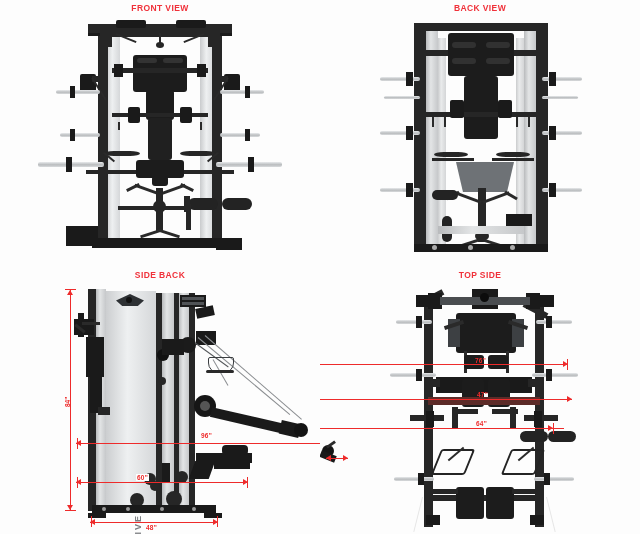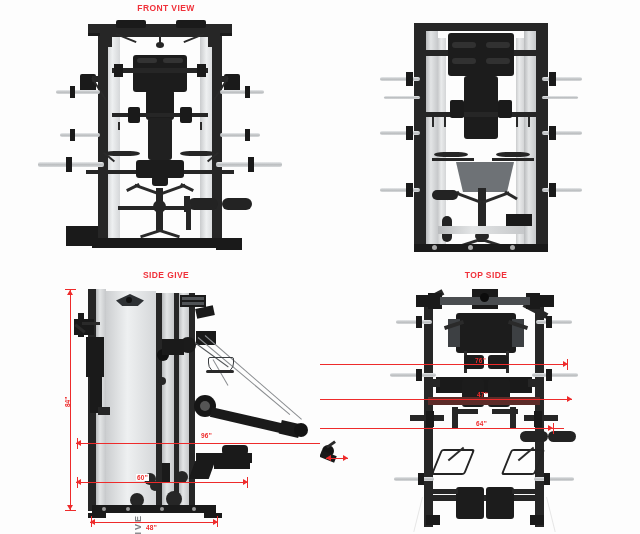--- a/index.html
+++ b/index.html
@@ -4,21 +4,21 @@
 <style>
   html,body{margin:0;padding:0;}
   body{
     width:640px;height:534px;
     background:#ffffff;
     font-family:"Liberation Sans", sans-serif;
     overflow:hidden;
     position:relative;
   }
   .sheet{position:relative;width:640px;height:534px;background:#fdfdfd;}
-  .quad{position:absolute;width:320px;height:267px;overflow:hidden;padding-left:12px;}
+  .quad{position:absolute;width:320px;height:267px;overflow:hidden;}
   .q-fv{left:0;top:0;}
   .q-bv{left:320px;top:0;}
   .q-sv{left:0;top:267px;}
   .q-tv{left:320px;top:267px;}
 
   .view-title{
     position:absolute;top:3px;left:0;width:100%;
     text-align:center;
     font-size:8.5px;font-weight:bold;letter-spacing:.4px;
     color:#f0313a;
@@ -157,20 +157,21 @@
       <div class="p" style="left:118px;top:206px;width:72px;height:4px;"></div>
       <div class="p" style="left:186px;top:204px;width:5px;height:26px;"></div>
 
       <div class="pk" style="left:66px;top:226px;width:32px;height:20px;"></div>
       <div class="pk" style="left:92px;top:238px;width:140px;height:10px;"></div>
       <div class="pk" style="left:216px;top:238px;width:26px;height:12px;"></div>
     </div>
   </div>
 
   <div class="quad q-bv">
+    <div class="view-title">BACK VIEW</div>
     <div class="stage">
 
       <div class="p" style="left:94px;top:23px;width:12px;height:228px;"></div>
       <div class="p" style="left:216px;top:23px;width:12px;height:228px;"></div>
       <div class="sil2" style="left:106px;top:30px;width:12px;height:218px;"></div>
       <div class="sil2" style="left:204px;top:30px;width:12px;height:218px;"></div>
       <div class="sil2" style="left:118px;top:38px;width:8px;height:206px;opacity:.75;"></div>
       <div class="sil2" style="left:196px;top:38px;width:8px;height:206px;opacity:.75;"></div>
 
       <div class="p" style="left:94px;top:23px;width:134px;height:8px;"></div>
@@ -231,21 +232,21 @@
 
       <div class="sil2" style="left:118px;top:226px;width:86px;height:8px;"></div>
       <div class="pk" style="left:94px;top:244px;width:134px;height:8px;"></div>
       <div class="p round" style="left:112px;top:245px;width:5px;height:5px;background:#aaa;"></div>
       <div class="p round" style="left:148px;top:245px;width:5px;height:5px;background:#aaa;"></div>
       <div class="p round" style="left:190px;top:245px;width:5px;height:5px;background:#aaa;"></div>
     </div>
   </div>
 
   <div class="quad q-sv">
-    <div class="view-title">SIDE GIVE</div>
+    <div class="view-title">SIDE BACK</div>
     <div class="stage">
 
       <div class="sil" style="left:104px;top:24px;width:52px;height:220px;"></div>
       <div class="sil2" style="left:96px;top:22px;width:10px;height:222px;"></div>
       <div class="p" style="left:88px;top:22px;width:8px;height:222px;"></div>
       <div class="p" style="left:156px;top:26px;width:6px;height:216px;"></div>
       <div class="sil2" style="left:162px;top:26px;width:12px;height:214px;"></div>
       <div class="p" style="left:174px;top:26px;width:5px;height:214px;"></div>
       <div class="sil2" style="left:179px;top:26px;width:10px;height:214px;"></div>
       <div class="p" style="left:189px;top:26px;width:6px;height:214px;"></div>

